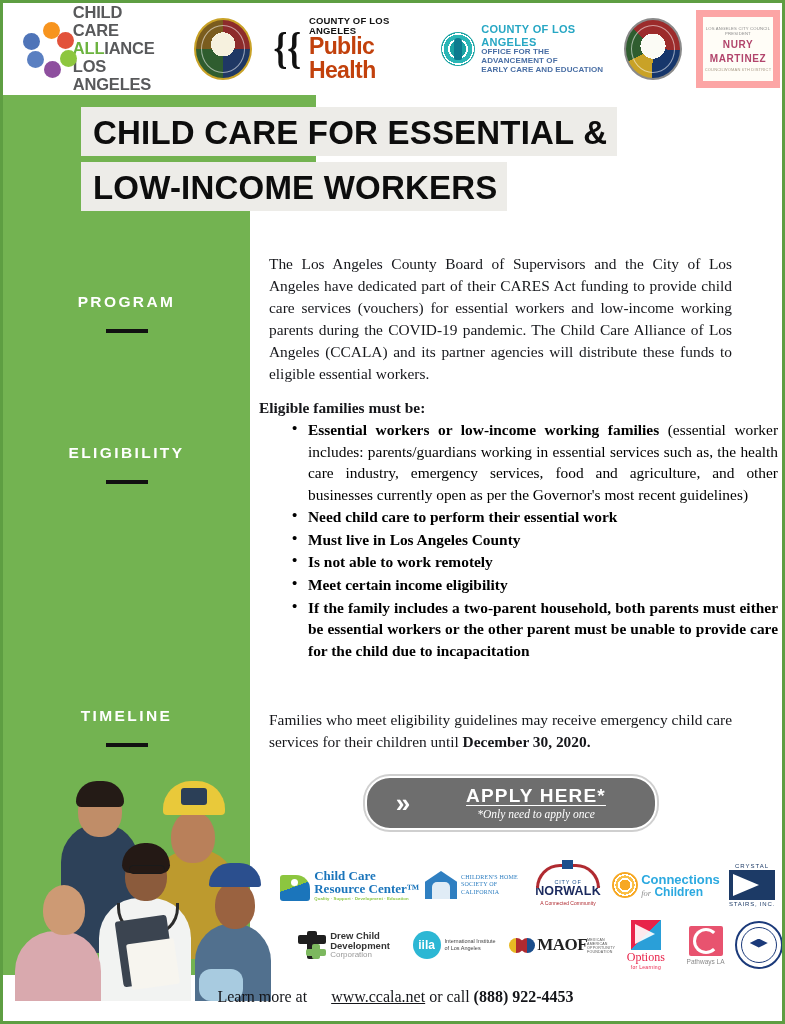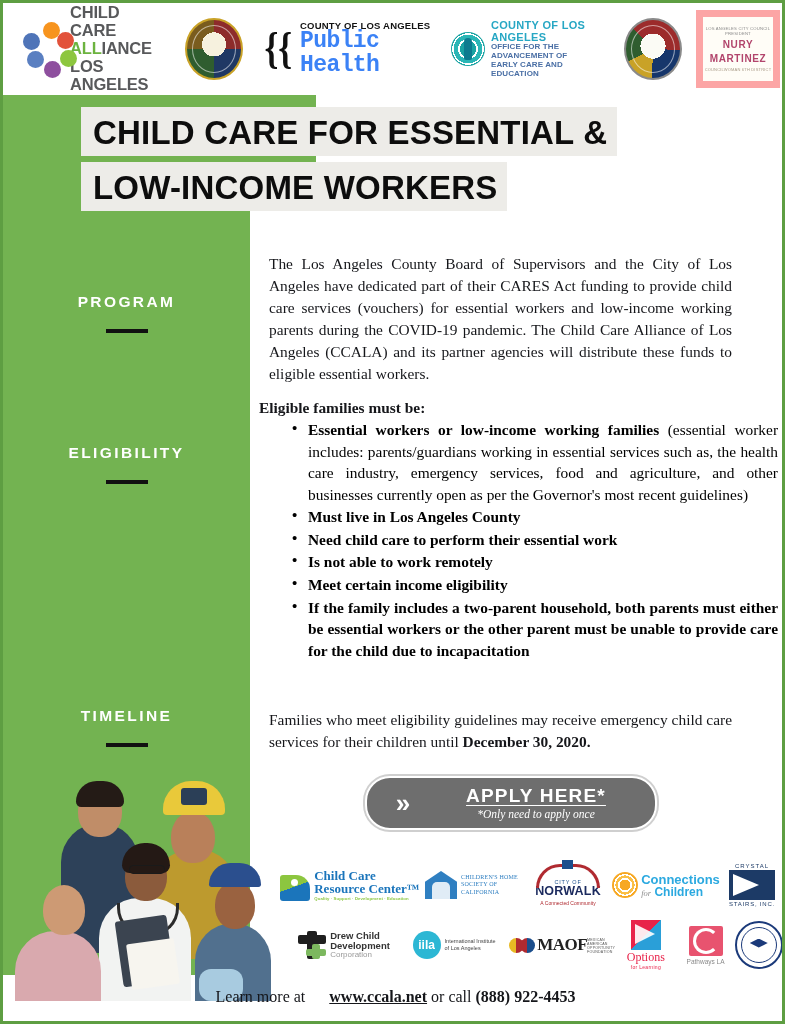--- a/index.html
+++ b/index.html
@@ -69,22 +69,22 @@
   .ph-mark {
     font-size: 44px; line-height: .8; color: #111; font-weight: bold;
     font-family: "Liberation Serif", serif; transform: scaleX(.8);
   }
   .ph-txt { line-height: 1.02; }
   .ph-top {
     font-family: "Liberation Sans", sans-serif; font-weight: bold;
     font-size: 9.5px; letter-spacing: .2px; color: #111;
   }
   .ph-big {
-    font-family: Liberation Mono, monospace; font-weight: bold;
-    font-size: 23px; letter-spacing: -.6px; color: #3b82f6;
+    font-family: Liberation Sans, sans-serif; font-weight: bold;
+    font-size: 23px; letter-spacing: -.6px; color: #c2410c;
   }
 
   
   .oaece { display: flex; align-items: center; gap: 6px; }
   .oaece-burst {
     width: 34px; height: 34px; border-radius: 50%; flex: none;
     background: radial-gradient(circle at 50% 50%, #1aa3a3 0 34%, #ffffff 34% 42%, #2bb6b6 42% 60%, #ffffff 60% 66%, #1aa3a3 66% 100%);
     position: relative;
   }
   .oaece-burst::after {
@@ -417,21 +417,21 @@
     clip-path: polygon(50% 0, 100% 35%, 50% 70%, 0 35%);
     display: block;
   }
 
   
   .footer {
     position: absolute; left: 0; top: 985px; width: 785px;
     text-align: center;
     font-size: 16px; color: #15161a;
   }
-  .footer .site { font-weight: bold; text-decoration: underline; margin-left: 20px; }
+  .footer .site { font-weight: normal; text-decoration: underline; margin-left: 20px; }
   .footer .tel { font-weight: bold; }
 </style>
 </head>
 <body>
 
 <div class="page">
 
   <div class="header">
 
     <div class="hdr-logo ccala">
@@ -508,22 +508,22 @@
   </div>
 
   <div class="body-col p-program">
     <p class="para">The Los Angeles County Board of Supervisors and the City of Los Angeles have dedicated part of their CARES Act funding to provide child care services (vouchers) for essential workers and low-income working parents during the COVID-19 pandemic. The Child Care Alliance of Los Angeles (CCALA) and its partner agencies will distribute these funds to eligible essential workers.</p>
   </div>
 
   <div class="p-elig-head body-col" style="left:256px;">Eligible families must be:</div>
 
   <ul class="elig-list" style="left:281px;">
     <li><span>Essential workers or low-income working families</span><span class="reg"> (essential worker includes: parents/guardians working in essential services such as, the health care industry, emergency services, food and agriculture, and other businesses currently open as per the Governor's most recent guidelines)</span></li>
+    <li><span>Need child care to perform their essential work</span></li>
     <li><span>Must live in Los Angeles County</span></li>
-    <li><span>Need child care to perform their essential work</span></li>
     <li><span>Is not able to work remotely</span></li>
     <li><span>Meet certain income  eligibility</span></li>
     <li><span>If the family includes a two-parent household, both parents must either be essential workers or the other parent must be unable to provide care for the child due to incapacitation</span></li>
   </ul>
 
   <div class="body-col p-timeline">
     <p class="para"><span>Families who meet eligibility guidelines may receive emergency child care services for their children until </span><b>December 30, 2020.</b></p>
   </div>
 
   <div class="apply-wrap">

